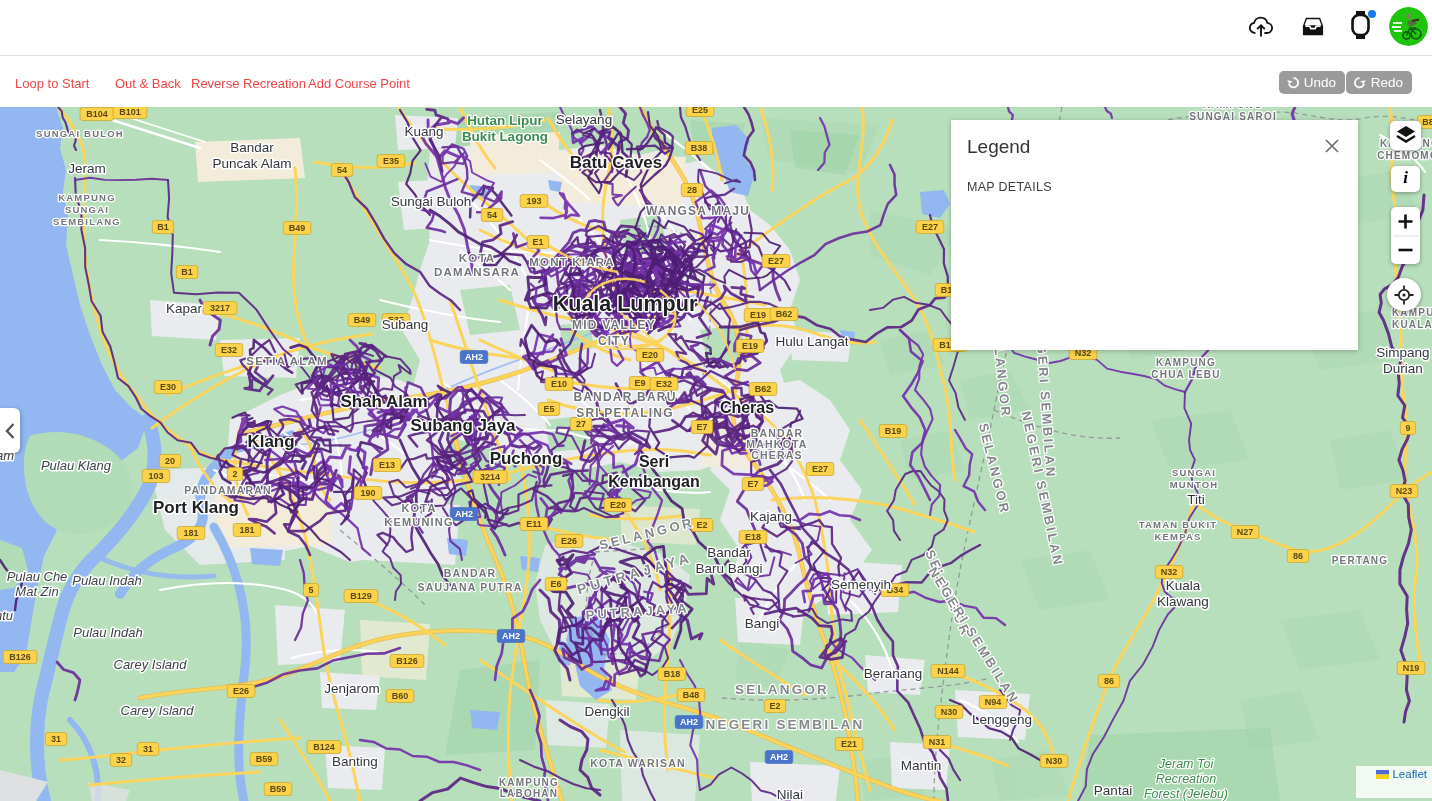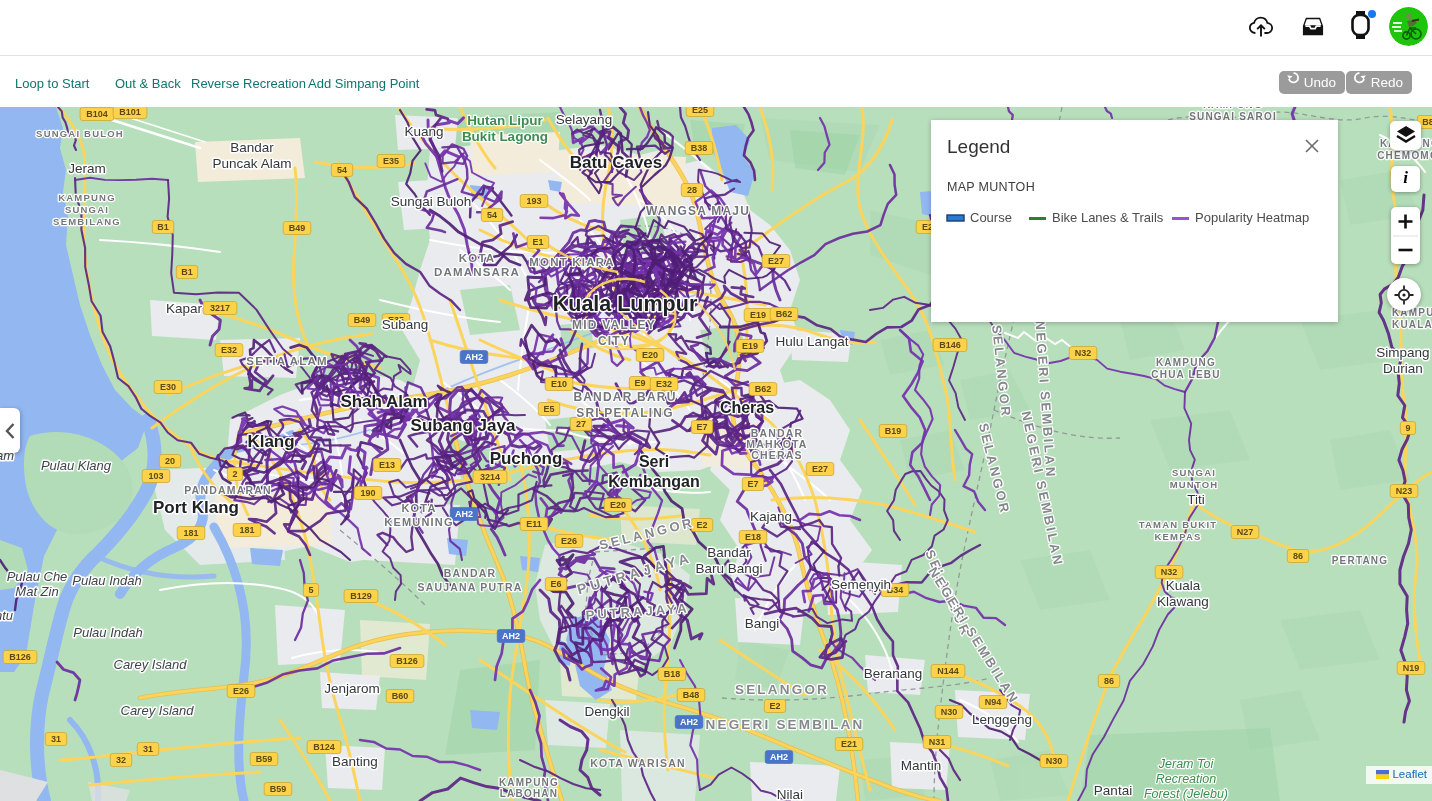--- a/index.html
+++ b/index.html
@@ -1,30 +1,30 @@
 <!DOCTYPE html>
 <html><head><meta charset="utf-8">
 <style>
 *{margin:0;padding:0;box-sizing:border-box}
 body{width:1432px;height:801px;overflow:hidden;font-family:"Liberation Sans",sans-serif;background:#fff;position:relative}
 .hdr{position:absolute;top:0;left:0;width:1432px;height:56px;background:#fff;border-bottom:1px solid #e3e3e3;z-index:30}
 .hicon{position:absolute}
 .avatar{position:absolute;right:4px;top:7px;width:39px;height:39px;border-radius:50%;overflow:hidden}
 .tbar{position:absolute;top:57px;left:0;width:1432px;height:50px;background:#fff;z-index:29}
-.tlink{position:absolute;top:19px;font-size:13px;color:#0f766e}
-.ubtn{position:absolute;top:14px;height:23px;background:#9b9b9b;border-radius:5px;color:#fff;font-size:13.5px;display:flex;padding:0 9px 0 7px;line-height:23px}
+.tlink{position:absolute;top:19px;font-size:13px;color:#ef4444}
+.ubtn{position:absolute;top:14px;height:23px;background:#9b9b9b;border-radius:5px;color:#fff;font-size:13.5px;display:flex;align-items:center;padding:0 9px 0 7px;line-height:23px}
 .map{position:absolute;top:107px;left:0;width:1432px;height:694px;overflow:hidden}
-.legend{position:absolute;left:931px;top:120px;width:407px;height:202px;background:#fff;box-shadow:0 1px 5px rgba(0,0,0,0.25);z-index:20}
+.legend{position:absolute;left:951px;top:120px;width:407px;height:230px;background:#fff;box-shadow:0 1px 5px rgba(0,0,0,0.25);z-index:20}
 .ltitle{position:absolute;left:16px;top:16px;font-size:19px;color:#333}
 .lclose{position:absolute;right:18px;top:18px}
 .lsub{position:absolute;left:16px;top:60px;font-size:12.5px;color:#3c3c3c;letter-spacing:0.3px}
 .lrow{position:absolute;left:11px}
 .mbtn{position:absolute;background:#fff;border-radius:5px;box-shadow:0 1px 4px rgba(0,0,0,0.35);z-index:18}
 .chev{position:absolute;left:0;top:408px;width:20px;height:45px;background:#fff;border-radius:0 6px 6px 0;box-shadow:1px 1px 4px rgba(0,0,0,0.25);z-index:18;display:flex;align-items:center;justify-content:center}
-.attrib{position:absolute;right:0;top:766px;height:18px;background:rgba(255,255,255,0.8);padding:0 5px 0 10px;font-size:11.5px;color:#1967b4;z-index:18;line-height:17px}
+.attrib{position:absolute;right:0;top:766px;height:32px;background:rgba(255,255,255,0.8);padding:0 5px 0 20px;font-size:11.5px;color:#1967b4;z-index:18;line-height:17px}
 </style></head>
 <body>
 <div class="map">
 <svg width="1432" height="694" viewBox="0 107 1432 694">
 
 <rect x="0" y="107" width="1432" height="694" fill="#b8dfbc"></rect>
 
 <g fill="#abd8b1" opacity="0.5">
  <polygon points="980,135 1120,140 1100,195 1000,190"></polygon>
  <polygon points="760,118 880,125 860,172 770,160"></polygon>
@@ -1096,47 +1096,37 @@
    <path d="M20 12 a3 3 0 1 1 .1 0" fill="#6d8f4e"></path>
    <path d="M18 14 L24 13 L28 16 L24 19 L20 20 Z" fill="#566e3a"></path>
    <path d="M23 14 L30 12.5" stroke="#3d2c1e" stroke-width="2"></path>
   </svg>
  </div>
 </div>
 <div class="tbar">
  <a class="tlink" style="left:15px">Loop to Start</a>
  <a class="tlink" style="left:115px">Out &amp; Back</a>
  <a class="tlink" style="left:191px">Reverse Recreation</a>
- <a class="tlink" style="left:308px">Add Simpang Point</a>
+ <a class="tlink" style="left:308px">Add Course Point</a>
  <div class="ubtn" style="right:87px"><svg width="14" height="13" viewBox="0 0 14 13" style="margin-right:4px">
         <path d="M7.5 2.2 a4.6 4.6 0 1 1 -4.5 5.6" fill="none" stroke="#fff" stroke-width="1.8"></path>
         <path d="M1.2 4.2 L3.4 8.0 L6.6 5.2 Z" fill="#fff"></path>
       </svg>Undo</div>
  <div class="ubtn" style="right:20px"><svg width="14" height="13" viewBox="0 0 14 13" style="margin-right:4px">
         <path d="M6.5 2.2 a4.6 4.6 0 1 0 4.5 5.6" fill="none" stroke="#fff" stroke-width="1.8"></path>
         <path d="M12.8 4.2 L10.6 8.0 L7.4 5.2 Z" fill="#fff"></path>
       </svg>Redo</div>
 </div>
 
 <div class="legend">
  <div class="ltitle">Legend</div>
  <svg class="lclose" width="16" height="16" viewBox="0 0 16 16">
       <path d="M2 2 L14 14 M14 2 L2 14" stroke="#6b6b6b" stroke-width="1.6"></path>
     </svg>
- <div class="lsub">MAP MUNTOH</div>
- <div class="lrow" style="top:90px">
-   <svg width="390" height="16" viewBox="0 0 390 16">
-     <rect x="5" y="5" width="17" height="6" fill="#2a7ad2" stroke="#1a3e6e" stroke-width="1.4"></rect>
-     <text x="28" y="12" font-size="13" fill="#4c4c4c">Course</text>
-     <rect x="87" y="7" width="17" height="3" fill="#2e7d32"></rect>
-     <text x="110" y="12" font-size="13" fill="#4c4c4c">Bike Lanes &amp; Trails</text>
-     <rect x="230" y="7" width="17" height="3" fill="#9455d3"></rect>
-     <text x="253" y="12" font-size="13" fill="#4c4c4c">Popularity Heatmap</text>
-   </svg>
- </div>
+ <div class="lsub">MAP DETAILS</div>
 </div>
 
 <div class="mbtn" style="left:1390px;top:121px;width:31px;height:29px">
  <svg width="22" height="20" viewBox="0 0 22 20" style="margin:4px auto;display:block">
   <path d="M11 1 L20 6.5 L11 12 L2 6.5 Z" fill="#111"></path>
   <path d="M2 11 L11 16.5 L20 11" fill="none" stroke="#111" stroke-width="2.4"></path>
  </svg>
 </div>
 <div class="mbtn" style="left:1391px;top:166px;width:29px;height:26px">
  <div style="font-family:'Liberation Serif',serif;font-style:italic;font-weight:bold;font-size:17px;text-align:center;margin-top:2px">i</div>

